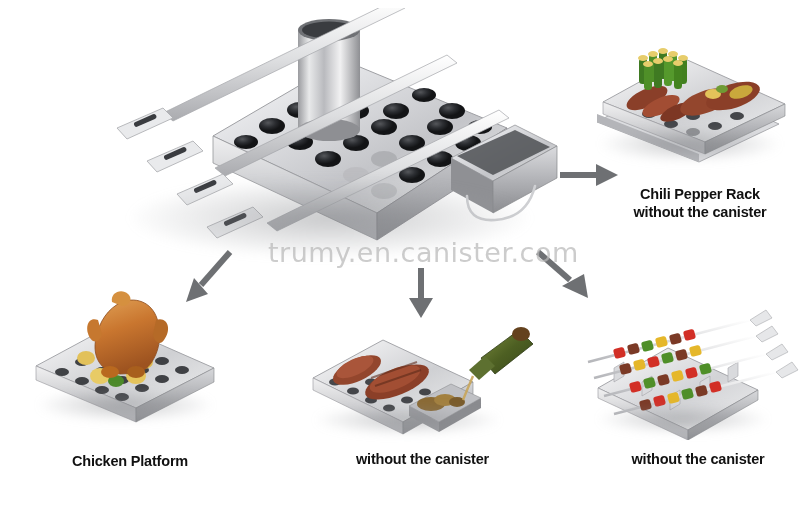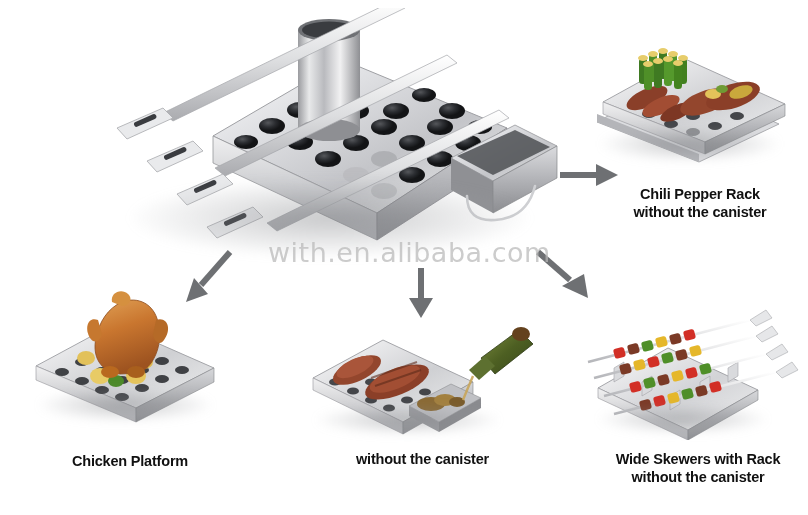--- a/index.html
+++ b/index.html
@@ -461,21 +461,20 @@
           <rect x="88" y="93" width="11" height="10" rx="2.5" fill="#e5b72a" transform="rotate(-15 93 98)"></rect>
           <rect x="102" y="89" width="11" height="10" rx="2.5" fill="#4f8f28" transform="rotate(-15 107 94)"></rect>
           <rect x="116" y="86" width="11" height="10" rx="2.5" fill="#7b3a26" transform="rotate(-15 121 91)"></rect>
           <rect x="130" y="82" width="11" height="10" rx="2.5" fill="#d22f26" transform="rotate(-15 135 87)"></rect>
         </g>
       </g>
     </svg>
   </div>
 
   <div class="caption" style="left:588px; top:450px; width:220px;">
-    <span>Wide Skewers with Rack</span>
     <span class="l2">without the canister</span>
   </div>
 
   <svg class="arrow" style="left:558px; top:158px;" width="62" height="34" viewBox="0 0 62 34">
     <line x1="2" y1="17" x2="40" y2="17" stroke="#6e7073" stroke-width="6"></line>
     <polygon points="38,6 60,17 38,28" fill="#6e7073"></polygon>
   </svg>
 
   <svg class="arrow" style="left:182px; top:246px;" width="56" height="60" viewBox="0 0 56 60">
     <line x1="48" y1="6" x2="19" y2="39" stroke="#6e7073" stroke-width="6"></line>
@@ -485,15 +484,15 @@
   <svg class="arrow" style="left:404px; top:266px;" width="34" height="54" viewBox="0 0 34 54">
     <line x1="17" y1="2" x2="17" y2="34" stroke="#6e7073" stroke-width="6"></line>
     <polygon points="5,32 17,52 29,32" fill="#6e7073"></polygon>
   </svg>
 
   <svg class="arrow" style="left:534px; top:248px;" width="62" height="56" viewBox="0 0 62 56">
     <line x1="4" y1="4" x2="36" y2="32" stroke="#6e7073" stroke-width="6"></line>
     <polygon points="54,50 50,26 28,38" fill="#6e7073"></polygon>
   </svg>
 
-  <div id="watermark">with.en.alibaba.com</div>
+  <div id="watermark">trumy.en.canister.com</div>
 
 </div>
 
 </body></html>

